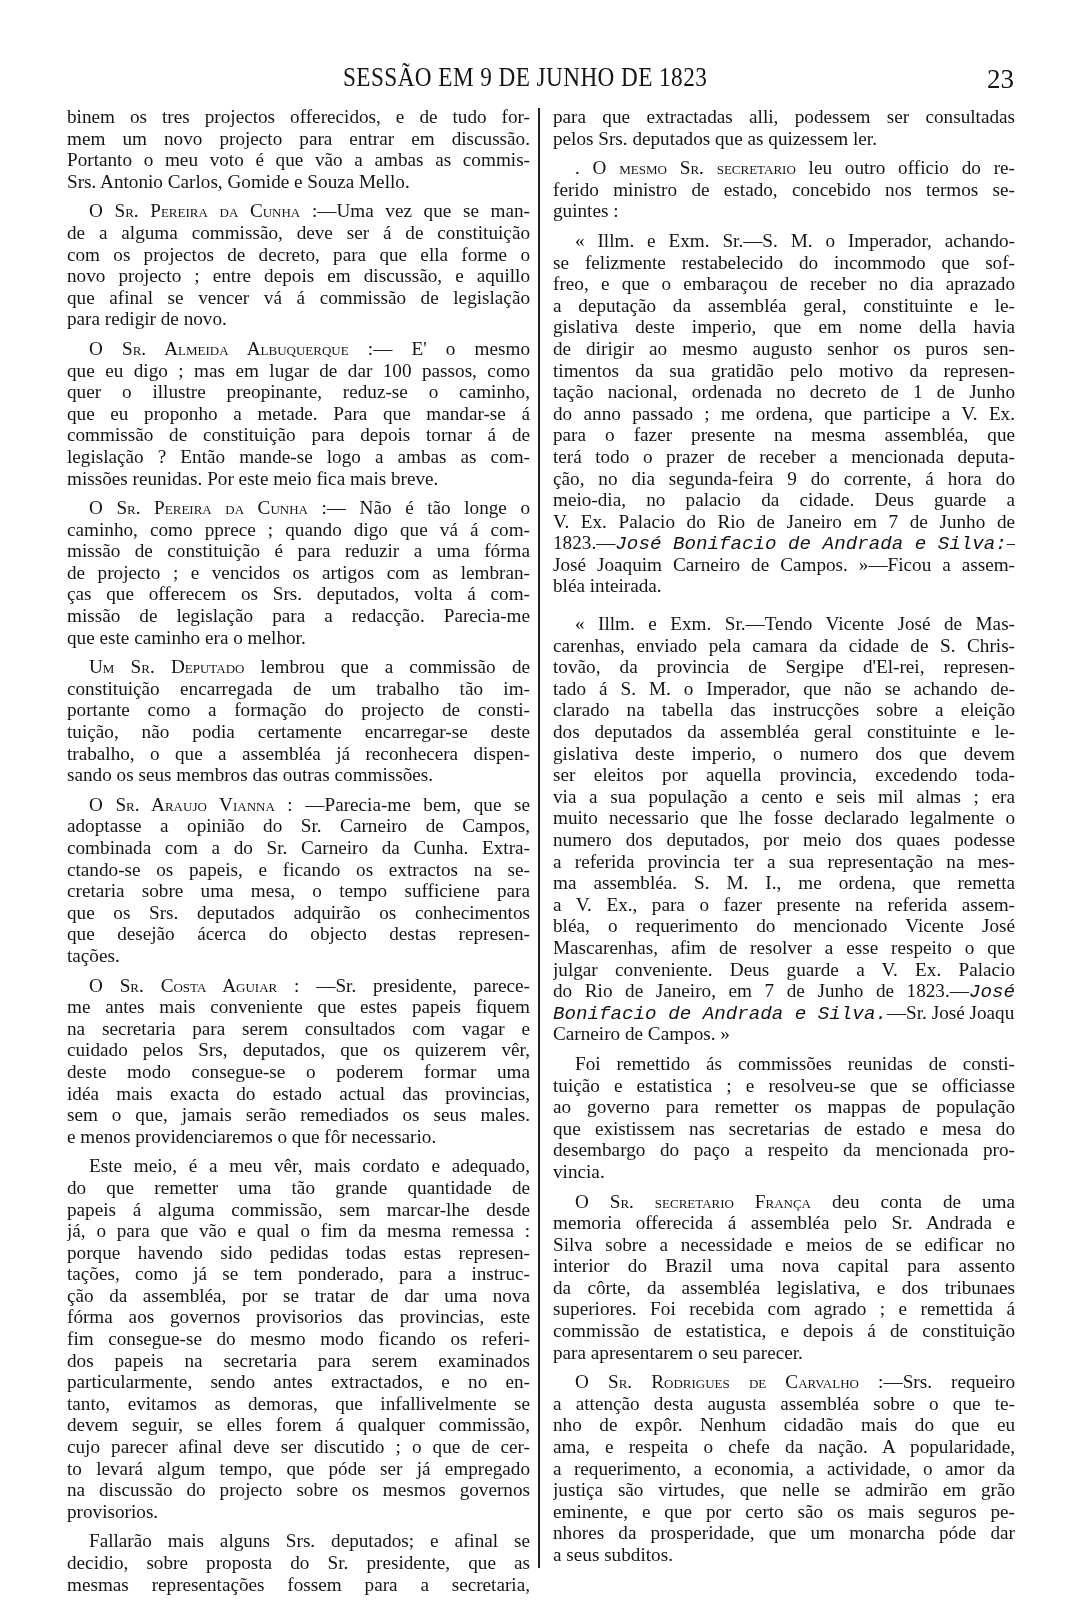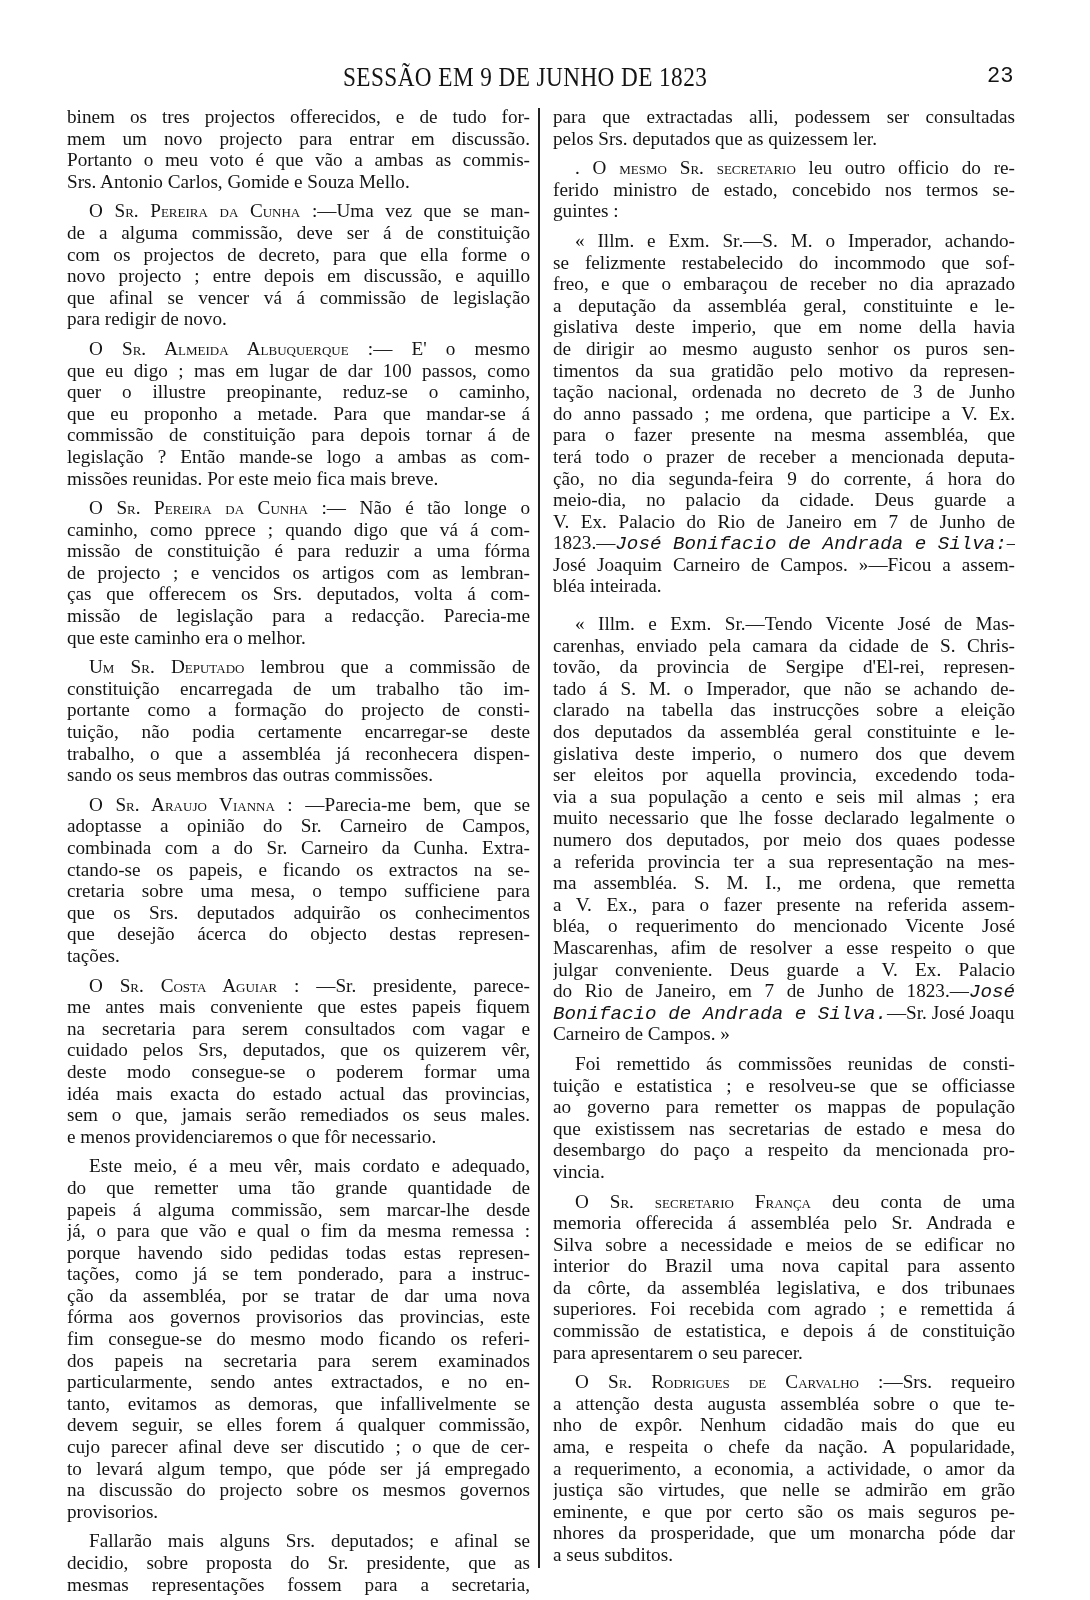--- a/index.html
+++ b/index.html
@@ -1,21 +1,21 @@
 <!DOCTYPE html>
 <html><head>
 <meta charset="utf-8">
 <style>
   html, body { margin: 0; padding: 0; background: #ffffff; }
   body { width: 1090px; height: 1600px; position: relative; overflow: hidden;
          font-family: "Liberation Serif", "DejaVu Serif", serif; color: #141414; }
   .header { position: absolute; top: 62px; left: 0; width: 930px; height: 36px; }
   .header-title { position: absolute; left: 343px; top: 0; font-size: 27px; letter-spacing: 0.5px;
                   transform: scaleX(0.86); transform-origin: left top; white-space: nowrap; }
-  .page-number { position: absolute; left: 987px; top: 2px; font-size: 22px; font-family: Liberation Mono, monospace; }
+  .page-number { position: absolute; left: 987px; top: 2px; font-size: 27px; }
   .col { position: absolute; top: 106px; }
   .col-left { left: 67px; width: 463px; }
   .col-right { left: 553px; width: 462px; }
   .rule { position: absolute; left: 538px; top: 108px; width: 2px; height: 1460px; background: #222; }
   .para { margin: 0; }
   .line { display: block; height: 21.6px; line-height: 21.6px; font-size: 19.2px;
           text-align: justify; text-align-last: justify; white-space: nowrap; overflow: hidden; }
   .line.last { text-align-last: left; }
   .indent { padding-left: 22px; }
   .gap { height: 8px; }
@@ -139,21 +139,21 @@
     </div>
     <div class="gap"></div>
     <div class="para">
       <span class="line indent"><span>« Illm. e Exm. Sr.—S. M. o Imperador, achando-</span></span>
       <span class="line"><span>se felizmente restabelecido do incommodo que sof-</span></span>
       <span class="line"><span>freo, e que o embaraçou de receber no dia aprazado</span></span>
       <span class="line"><span>a deputação da assembléa geral, constituinte e le-</span></span>
       <span class="line"><span>gislativa deste imperio, que em nome della havia</span></span>
       <span class="line"><span>de dirigir ao mesmo augusto senhor os puros sen-</span></span>
       <span class="line"><span>timentos da sua gratidão pelo motivo da represen-</span></span>
-      <span class="line"><span>tação nacional, ordenada no decreto de 3 de Junho</span></span>
+      <span class="line"><span>tação nacional, ordenada no decreto de 1 de Junho</span></span>
       <span class="line"><span>do anno passado ; me ordena, que participe a V. Ex.</span></span>
       <span class="line"><span>para o fazer presente na mesma assembléa, que</span></span>
       <span class="line"><span>terá todo o prazer de receber a mencionada deputa-</span></span>
       <span class="line"><span>ção, no dia segunda-feira 9 do corrente, á hora do</span></span>
       <span class="line"><span>meio-dia, no palacio da cidade. Deus guarde a</span></span>
       <span class="line"><span>V. Ex. Palacio do Rio de Janeiro em 7 de Junho de</span></span>
       <span class="line"><span>1823.—</span><span class="it">José Bonifacio de Andrada e Silva:</span><span>—Sr.</span></span>
       <span class="line"><span>José Joaquim Carneiro de Campos. »—Ficou a assem-</span></span>
       <span class="line last"><span>bléa inteirada.</span></span>
     </div>

